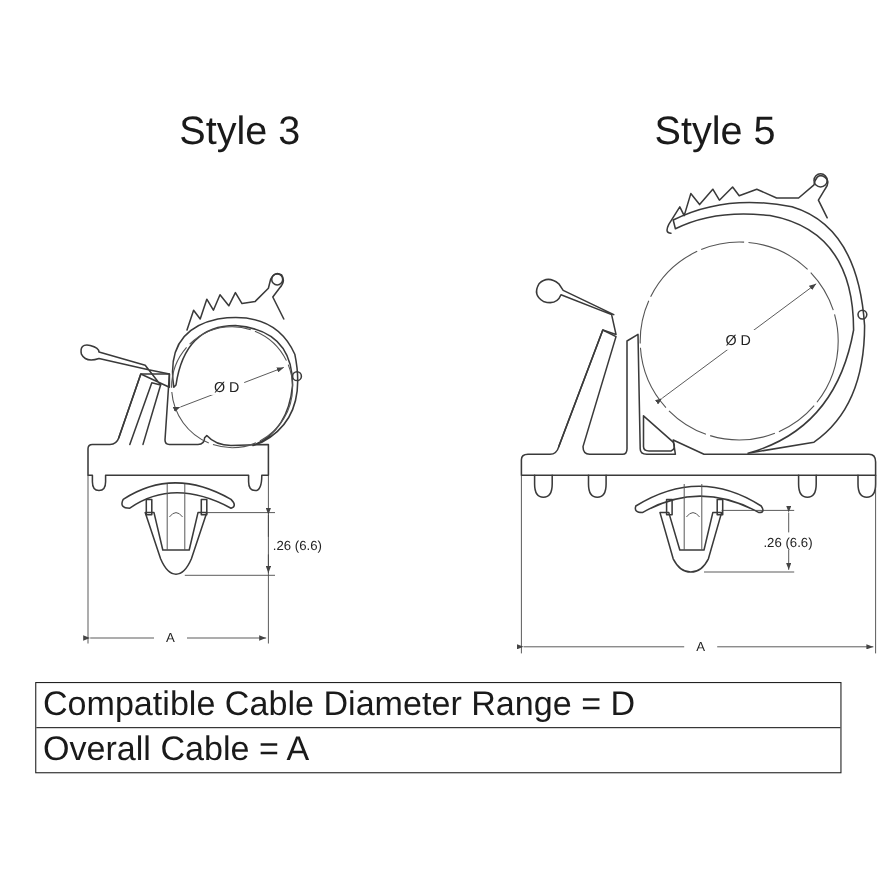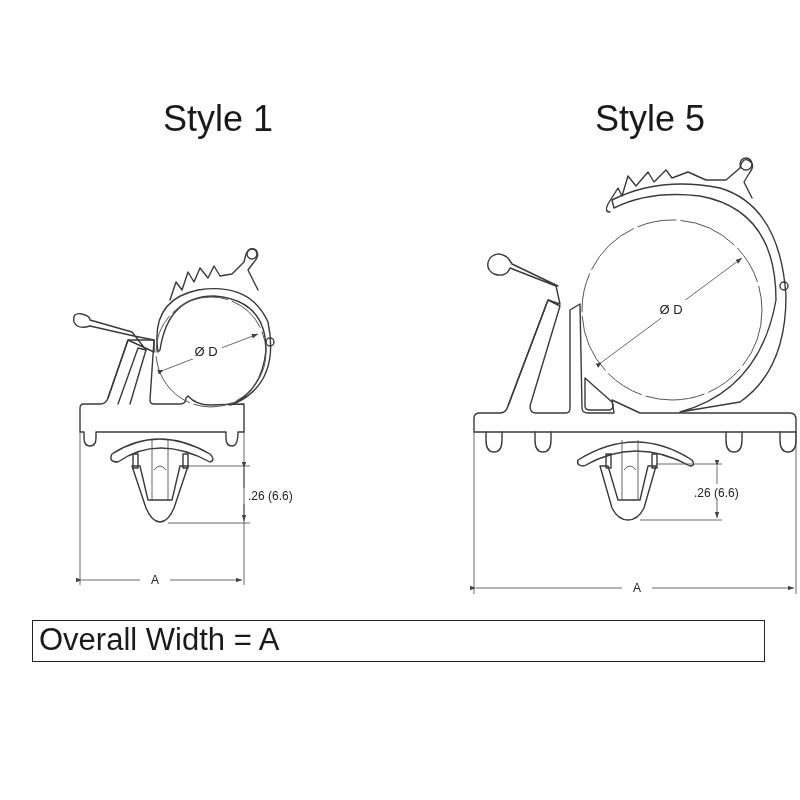--- a/index.html
+++ b/index.html
@@ -13,21 +13,21 @@
   .dim { fill:none; stroke:#444; stroke-width:0.8; }
   .dash { fill:none; stroke:#555; stroke-width:1; stroke-dasharray:60 4 40 4; }
   .lbl { font-family:"Liberation Sans", sans-serif; fill:#222; }
   .legend { position:absolute; left:32px; top:620px; width:731px; border:1.5px solid #222; }
   .legend-row { font-size:31px; color:#1a1a1a; line-height:38px; padding-left:6px; height:40px; }
   .legend-row + .legend-row { border-top:1.5px solid #222; }
 </style>
 </head>
 <body>
 
-<div class="title" id="t1">Style 1</div>
+<div class="title" id="t1">Style 3</div>
 <div class="title" id="t2">Style 5</div>
 
 <svg class="draw" width="800" height="800" viewBox="0 0 800 800">
   <defs>
     <marker id="arr" markerWidth="8" markerHeight="6" refX="8" refY="3" orient="auto">
       <path d="M0,0 L8,3 L0,6 z" fill="#444"></path>
     </marker>
   </defs>
 
   <g>
@@ -106,14 +106,15 @@
 
     <line class="dim" x1="474" y1="432" x2="474" y2="594"></line>
     <line class="dim" x1="796" y1="432" x2="796" y2="594"></line>
     <line class="dim" x1="476" y1="588" x2="794" y2="588" marker-start="url(#arr)" marker-end="url(#arr)"></line>
     <rect x="622" y="580" width="30" height="16" fill="#fff"></rect>
     <text class="lbl" x="637" y="592" font-size="12" text-anchor="middle">A</text>
   </g>
 </svg>
 
 <div class="legend">
-  <div class="legend-row">Overall Width = A</div>
+  <div class="legend-row">Compatible Cable Diameter Range = D</div>
+  <div class="legend-row">Overall Cable = A</div>
 </div>
 
 </body></html>

